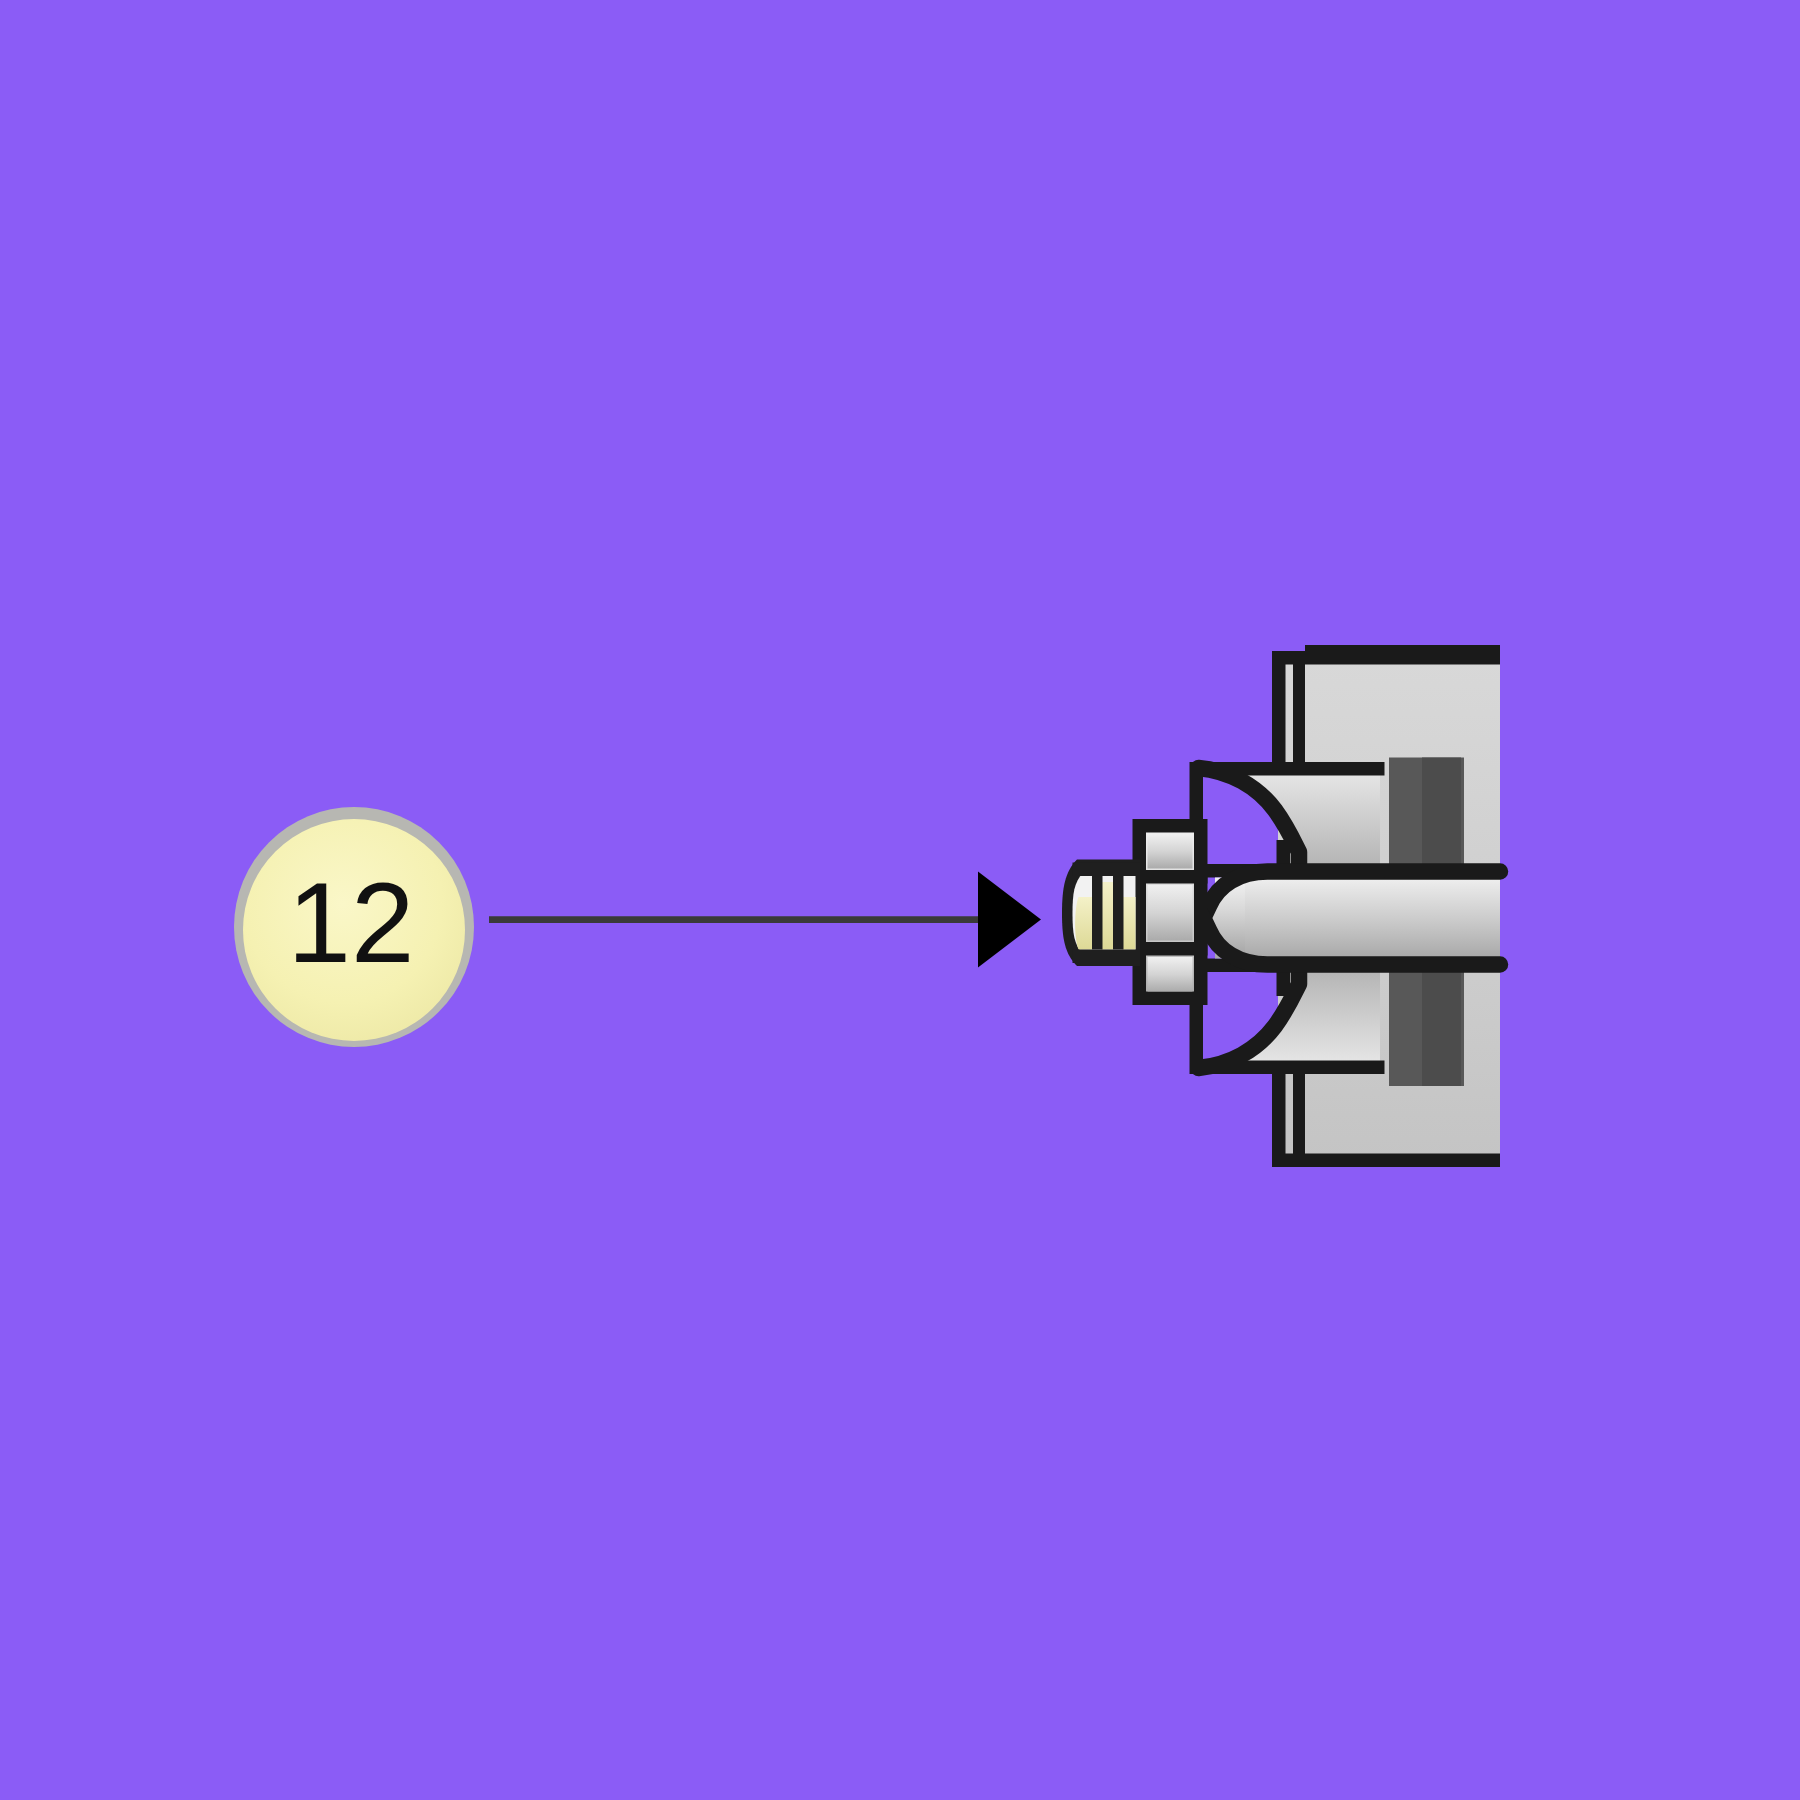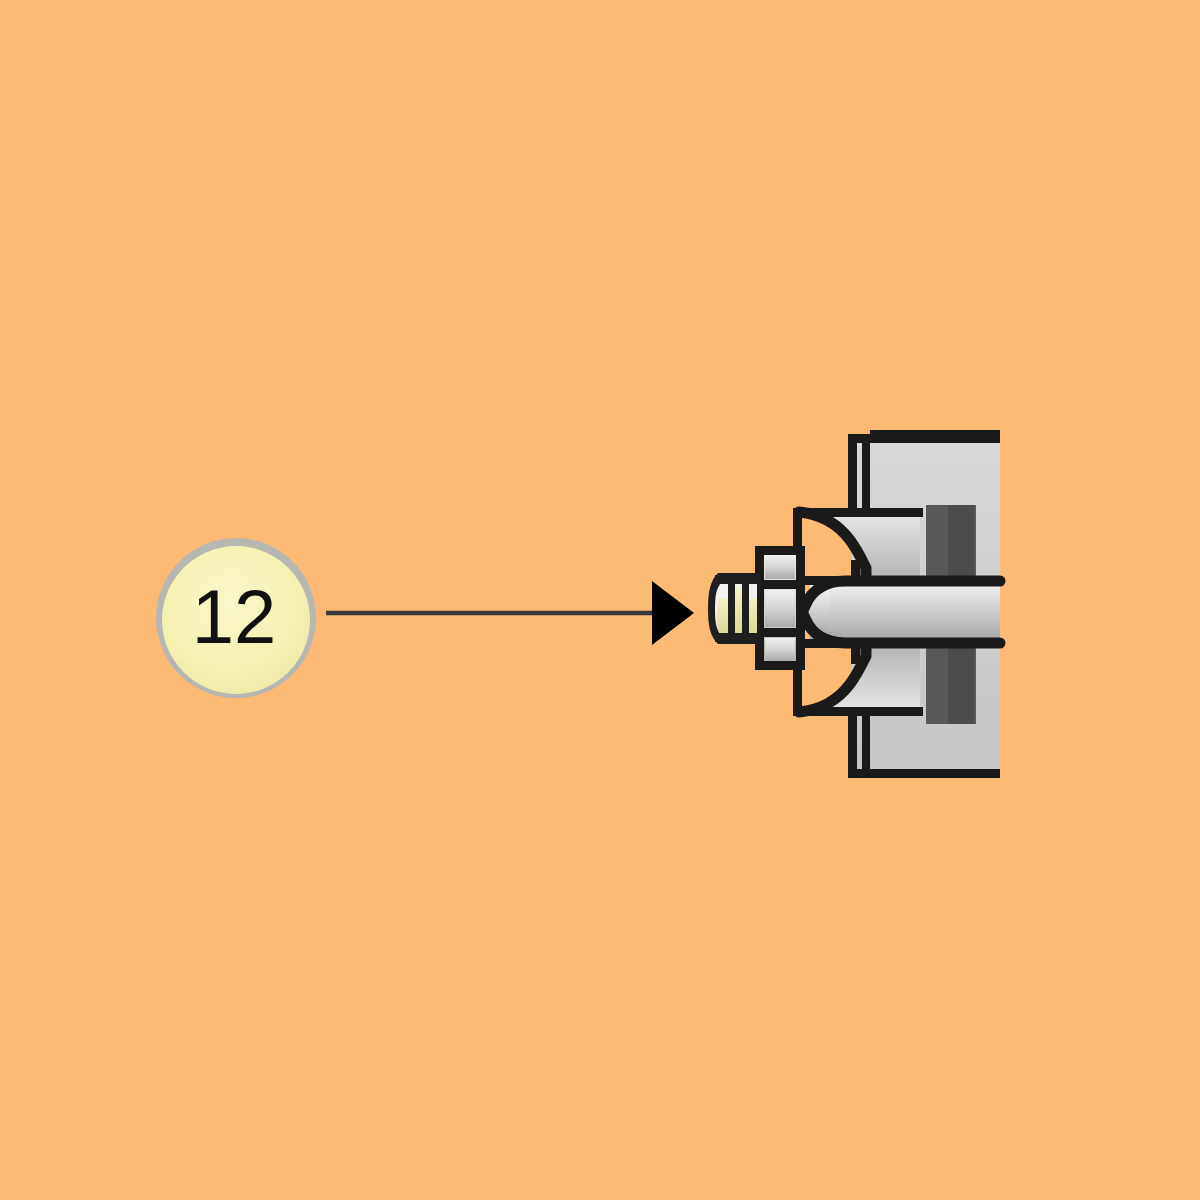--- a/index.html
+++ b/index.html
@@ -10,21 +10,21 @@
   body {
     width: 1200px;
     height: 1200px;
     font-family: "Liberation Sans", sans-serif;
     overflow: hidden;
   }
   #stage {
     position: relative;
     width: 1200px;
     height: 1200px;
-    background: #fdba74;
+    background: #8b5cf6;
   }
   #diagram {
     position: absolute;
     left: 0;
     top: 0;
     width: 1200px;
     height: 1200px;
   }
   .callout-text {
     font-family: "Liberation Sans", sans-serif;

